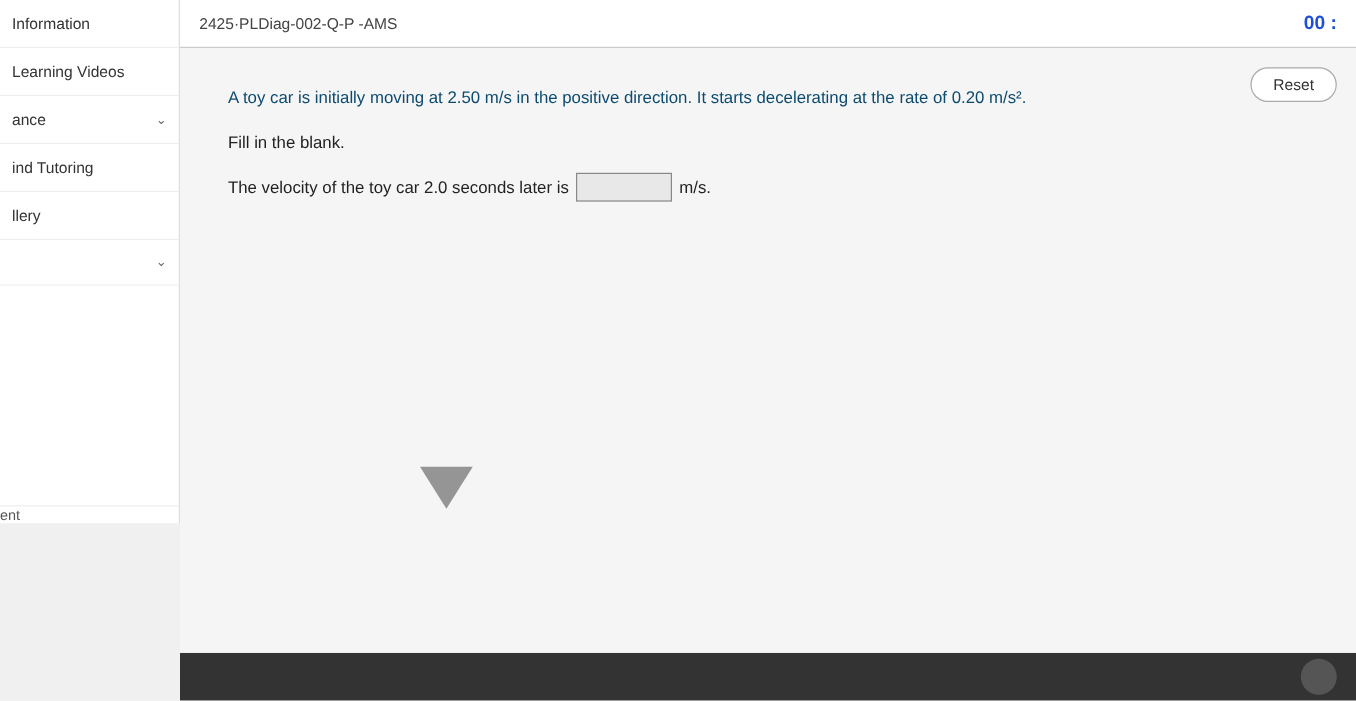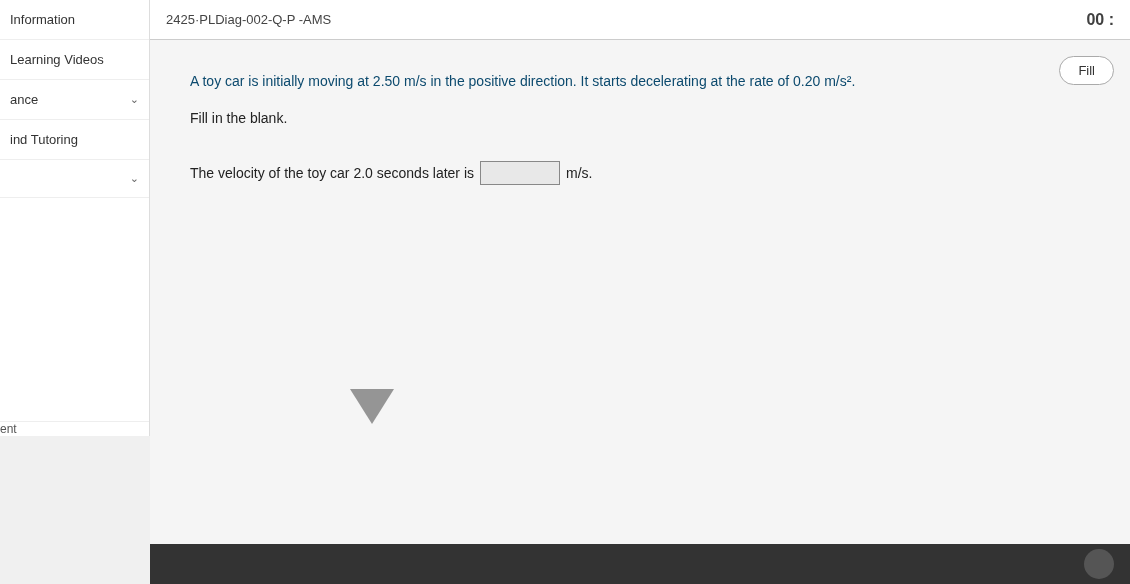--- a/index.html
+++ b/index.html
@@ -78,21 +78,21 @@
     
     #top-right {
       display: flex;
       align-items: center;
       gap: 8px;
     }
 
     #counter {
       font-size: 16px;
       font-weight: bold;
-      color: #404040;
+      color: #1d4ed8;
     }
 
     
     #content {
       flex: 1;
       padding: 30px 40px;
       background: #f5f5f5;
       position: relative;
     }
 
@@ -115,21 +115,21 @@
       font-size: 14px;
       color: #0c4a6e;
       line-height: 1.6;
       margin-bottom: 18px;
       max-width: 800px;
     }
 
     .instruction-text {
       font-size: 14px;
       color: #222;
-      margin-bottom: 35px;
+      margin-bottom: 18px;
     }
 
     
     .fill-line {
       font-size: 14px;
       color: #222;
       display: flex;
       align-items: center;
       gap: 6px;
       flex-wrap: wrap;
@@ -193,20 +193,23 @@
   <div class="sidebar-item">
     <span>ance</span>
     <span class="chevron">⌄</span>
   </div>
 
   <div class="sidebar-item">
     <span>ind Tutoring</span>
   </div>
 
 
+  <div class="sidebar-item">
+    <span>llery</span>
+  </div>
 
   <div class="sidebar-item">
     <span></span>
     <span class="chevron">⌄</span>
   </div>
 
   <div class="sidebar-bottom">
     <span>ent</span>
   </div>
 </div>
@@ -215,21 +218,21 @@
 
   <div id="header">
     <span id="header-title">2425·PLDiag-002-Q-P -AMS</span>
     <div id="top-right">
       <span id="counter">00 :</span>
     </div>
   </div>
 
   <div id="content">
 
-    <button id="reset-btn">Fill</button>
+    <button id="reset-btn">Reset</button>
 
     <p class="question-text">A toy car is initially moving at 2.50 m/s in the positive direction. It starts decelerating at the rate of 0.20 m/s².</p>
 
     <p class="instruction-text">Fill in the blank.</p>
 
     <div class="fill-line">
       <span>The velocity of the toy car 2.0 seconds later is</span>
       <input class="blank-input" type="text" style="">
       <span>m/s.</span>
     </div>

